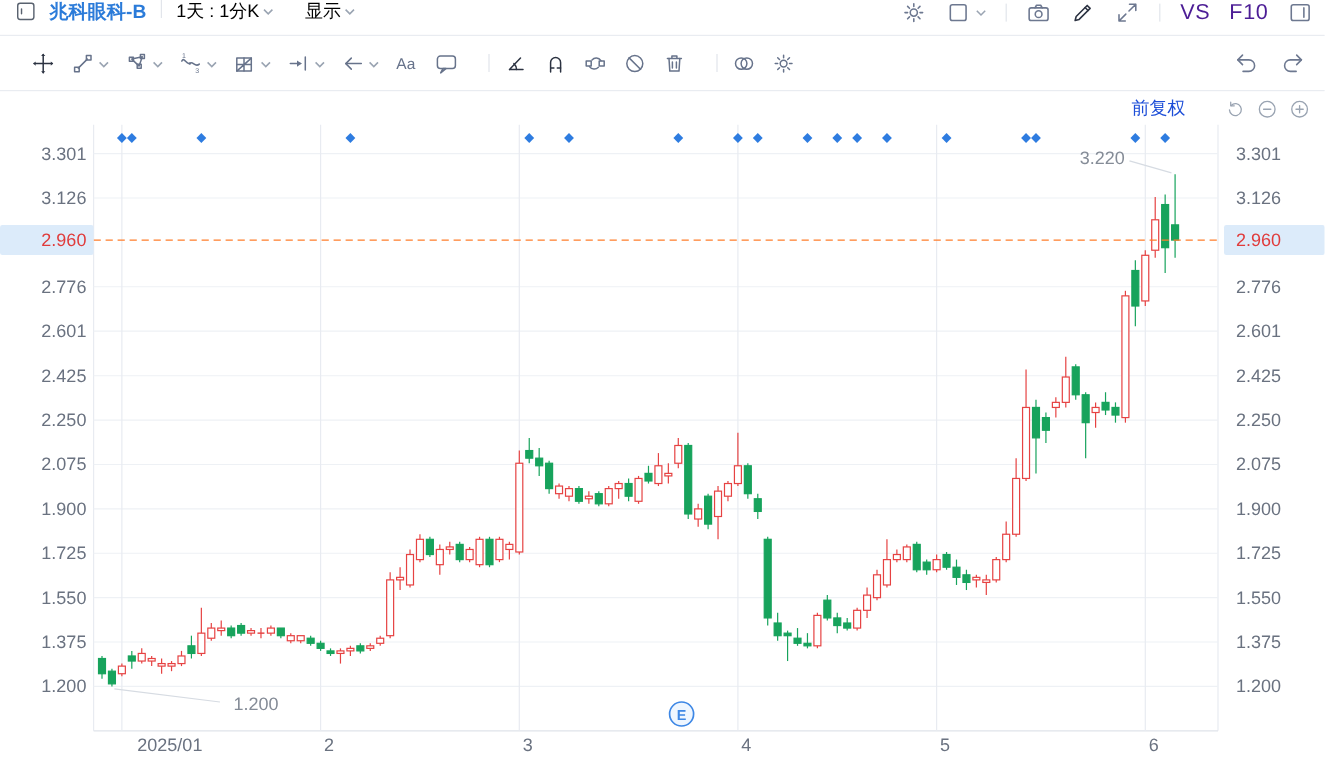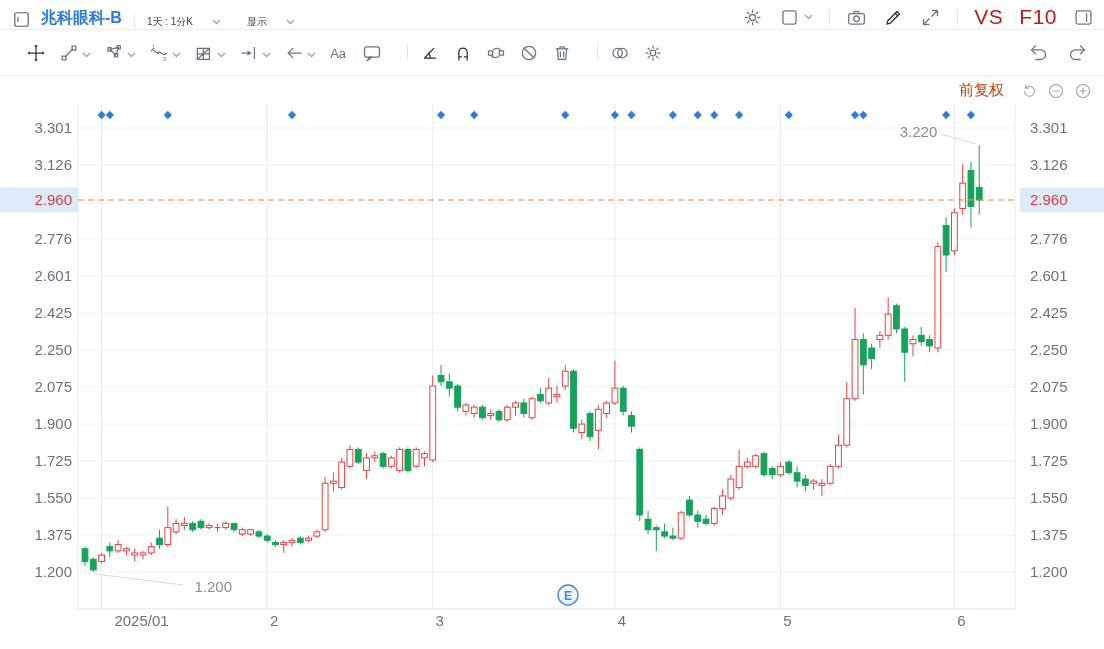--- a/index.html
+++ b/index.html
@@ -1,37 +1,37 @@
 <!DOCTYPE html>
 <html><head>
 <meta charset="utf-8">
 <style>
   html,body{margin:0;padding:0}
   body{width:1104px;height:649px;background:#fff;overflow:hidden;
        font-family:"Liberation Sans","DejaVu Sans",sans-serif;-webkit-font-smoothing:antialiased}
-  .topbar{height:29px;display:flex;align-items:flex-end;border-bottom:1px solid #e9ecf1;padding:0 10px;white-space:nowrap}
+  .topbar{height:29px;display:flex;align-items:flex-start;border-bottom:1px solid #e9ecf1;padding:0 10px;white-space:nowrap}
   .icn{display:inline-flex;align-items:center;color:#6d7890;cursor:pointer}
   .icn svg{display:block}
   .icn.dark{color:#2c3342}
   .winicn{color:#59626f;margin-left:2px}
   .stock{color:#2b7bd9;font-size:16px;font-weight:700;margin-left:10px;cursor:pointer}
   .periods{display:flex;margin-left:19px;gap:21px;align-items:center}
   .period{font-size:15px;color:#4d5563;cursor:pointer;display:inline-flex;align-items:center;gap:3px}
   .period.active{color:#ff5b1c}
-  .tb-item{font-size:10px;color:#404040;display:inline-flex;align-items:center;gap:19px;cursor:pointer}
+  .tb-item{font-size:15px;color:#000000;display:inline-flex;align-items:center;gap:3px;cursor:pointer}
   .vdiv{width:1px;height:15px;background:#e2e5eb;margin:0 12px;flex:none}
-  .txtbtn{font-size:21px;color:#b91c1c;cursor:pointer;letter-spacing:.5px}.gap14{margin-left:14px}
+  .txtbtn{font-size:18px;color:#4c1d95;cursor:pointer;letter-spacing:.5px}.gap14{margin-left:14px}
   .toolbar2{height:45px;display:flex;align-items:center;border-bottom:1px solid #e9ecf1;padding:0 16px 0 26px}
   .tool{display:inline-flex;align-items:center;gap:3px;margin-right:13px;color:#67738b;cursor:pointer}
   .tool.dark{color:#2c3342}
   .t2right{margin-left:auto;display:inline-flex;gap:18px;color:#c9cfd9}
   .chart-wrap{position:relative;height:573px}
   #chart{position:absolute;left:0;top:0}
   .adjust{position:absolute;top:5px;right:12px;display:flex;align-items:center;gap:9px;z-index:3}
-  .adjust .lbl{color:#c2410c;font-size:15px;margin-right:8px;cursor:pointer}
+  .adjust .lbl{color:#1d4ed8;font-size:15px;margin-right:24px;cursor:pointer}
   .adjust .icn{color:#9aa4b2}
   svg text{font-family:"Liberation Sans","DejaVu Sans",sans-serif}
 </style>
 </head>
 <body>
 
 <div class="topbar">
   <span class="icn winicn">
       <svg width="19" height="19" viewBox="0 0 24 24" fill="none" stroke="currentColor" stroke-width="1.5" stroke-linecap="round" stroke-linejoin="round">
         <rect x="3.5" y="3.5" width="17" height="17" rx="2.5"></rect>

